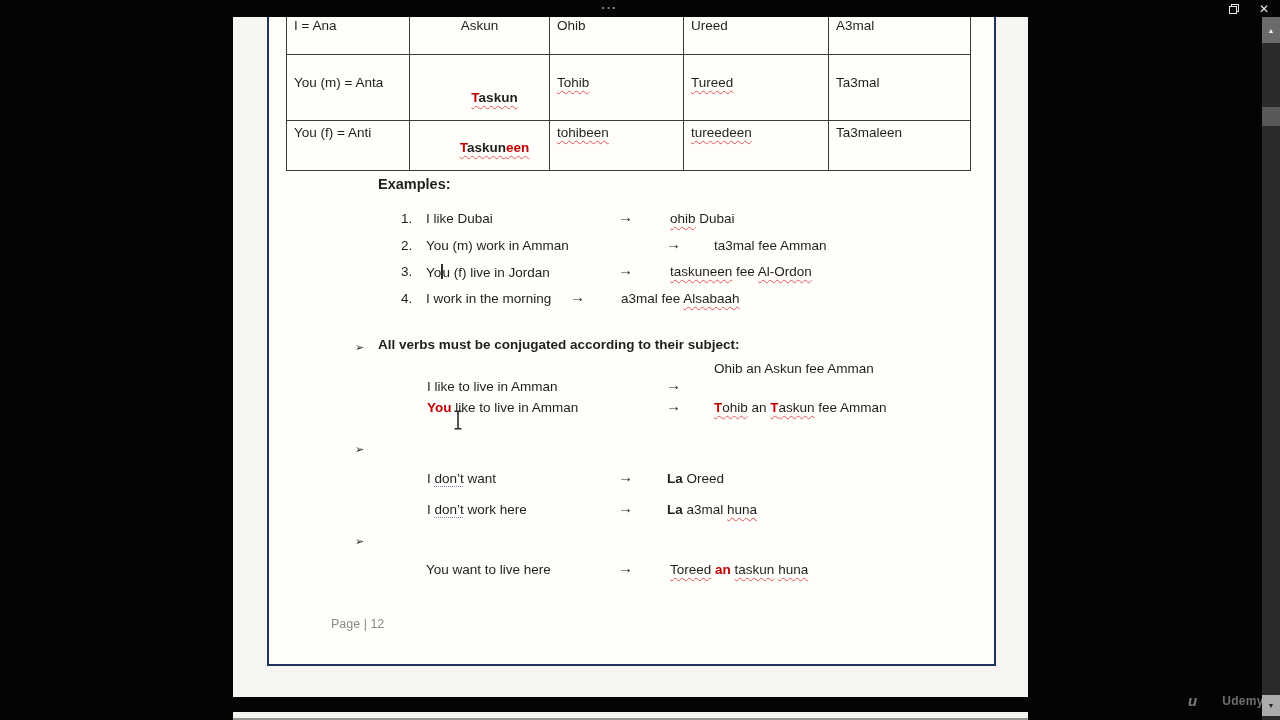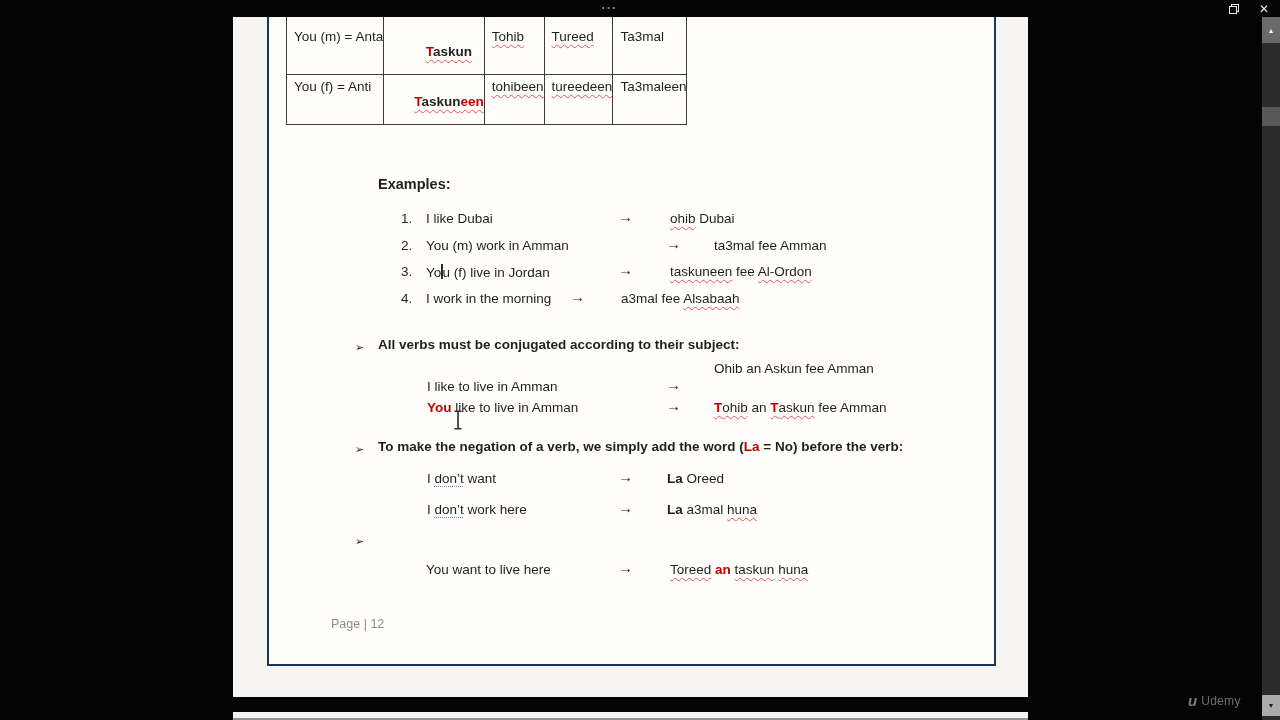--- a/index.html
+++ b/index.html
@@ -26,21 +26,21 @@
   
   #scrollbar{left:1262px;top:17px;width:18px;height:703px;background:#2b2b2b;z-index:6;}
   #scroll-up{position:absolute;left:0;top:0;width:18px;height:26px;background:#6a6a6a;
              color:#f2f2f2;font-size:7px;display:flex;align-items:center;justify-content:center;}
   #scroll-thumb{position:absolute;left:0;top:90px;width:18px;height:19px;background:#585858;}
   #scroll-down{position:absolute;left:0;top:678px;width:18px;height:21px;background:#ababab;
              color:#222;font-size:7px;display:flex;align-items:center;justify-content:center;}
   
   #watermark{left:1188px;top:692px;z-index:5;color:#6f6f6f;display:flex;align-items:center;gap:4px;}
   #wm-logo{font-style:italic;font-weight:700;font-size:15px;color:#7b7b7b;}
-  #wm-text{font-size:12px;font-weight:400;letter-spacing:.3px;}
+  #wm-text{font-size:12px;font-weight:700;letter-spacing:.3px;margin-left:21px;}
   
   .t{position:absolute;font-size:13.5px;color:#1f1f1f;white-space:pre;z-index:3;line-height:16px;}
   .bold{font-weight:700;}
   .red{color:#c00000;}
   .gray{color:#8b8b8b;}
   .ar{font-size:15px;line-height:16px;}
   .mk{font-size:11px;color:#222;}
   .sq{text-decoration-line:underline;text-decoration-style:wavy;text-decoration-color:#e25555;
       text-decoration-thickness:1px;text-underline-offset:3px;}
   .gq{text-decoration-line:underline;text-decoration-style:dotted;text-decoration-color:#7288ab;
@@ -61,20 +61,27 @@
 <body>
 
 <div id="stage">
 
   <div class="abs" id="content-col"></div>
   <div class="abs" id="doc-page"></div>
   <div class="abs" id="next-page-strip"></div>
 
   <table id="conj-table">
     <tbody>
+        <tr class="r1">
+      <td style="width:115px">I = Ana</td>
+      <td style="width:139px" class="c2">Askun</td>
+      <td style="width:126px">Ohib</td>
+      <td style="width:137px">Ureed</td>
+      <td style="width:134px">A3mal</td>
+    </tr>
     <tr class="r2">
       <td>You (m) = Anta</td>
       <td class="c2">
         <span class="sq"><span class="red bold">T</span><span class="bold">askun</span></span>
       </td>
       <td><span class="sq">Tohib</span></td>
       <td><span class="sq">Tureed</span></td>
       <td>Ta3mal</td>
     </tr>
     <tr class="r3">
@@ -114,21 +121,20 @@
   <div class="t mk" style="left:355px;top:339px">➢</div>
   <div class="t bold" style="left:378px;top:337px">All verbs must be conjugated according to their subject:</div>
   <div class="t" style="left:427px;top:379px">I like to live in Amman</div>
   <div class="t ar" style="left:666px;top:377px">→</div>
   <div class="t" style="left:714px;top:361px">Ohib an Askun fee Amman</div>
   <div class="t" style="left:427px;top:400px"><span class="red bold">You</span><span> like to live in Amman</span></div>
   <div class="t ar" style="left:666px;top:398px">→</div>
   <div class="t" style="left:714px;top:400px"><span class="sq"><span class="red bold">T</span><span>ohib</span></span><span> an </span><span class="sq"><span class="red bold">T</span><span>askun</span></span><span> fee Amman</span></div>
 
   <div class="t mk" style="left:355px;top:441px">➢</div>
-  <div class="t bold" style="left:378px;top:439px"><span>To make the negation of a verb, we simply add the word (</span><span class="red">La</span><span> = No) before the verb:</span></div>
   <div class="t" style="left:427px;top:471px"><span>I </span><span class="gq">don’t</span><span> want</span></div>
   <div class="t ar" style="left:618px;top:469px">→</div>
   <div class="t" style="left:667px;top:471px"><span class="bold">La</span><span> Oreed</span></div>
   <div class="t" style="left:427px;top:502px"><span>I </span><span class="gq">don’t</span><span> work here</span></div>
   <div class="t ar" style="left:618px;top:500px">→</div>
   <div class="t" style="left:667px;top:502px"><span class="bold">La</span><span> a3mal </span><span class="sq">huna</span></div>
 
   <div class="t mk" style="left:355px;top:533px">➢</div>
   <div class="t" style="left:426px;top:562px">You want to live here</div>
   <div class="t ar" style="left:618px;top:560px">→</div>

